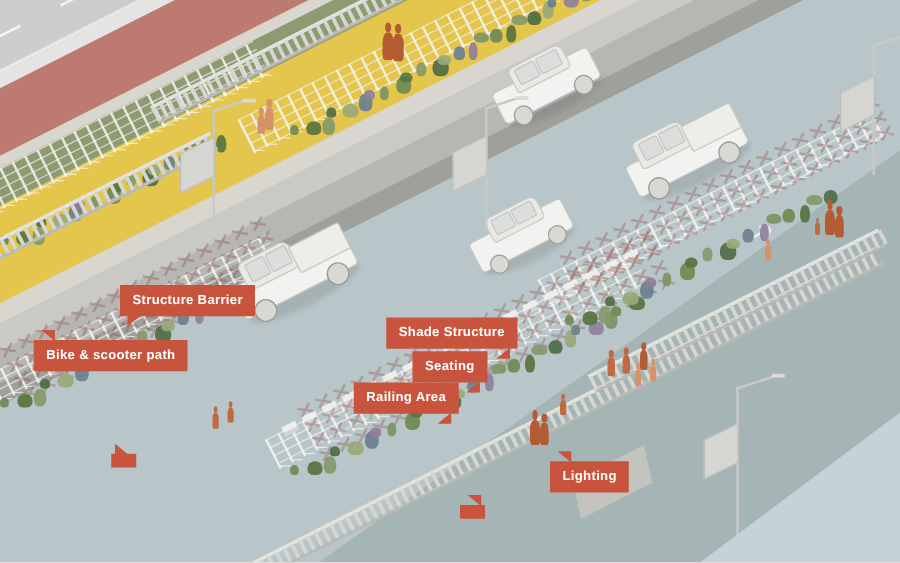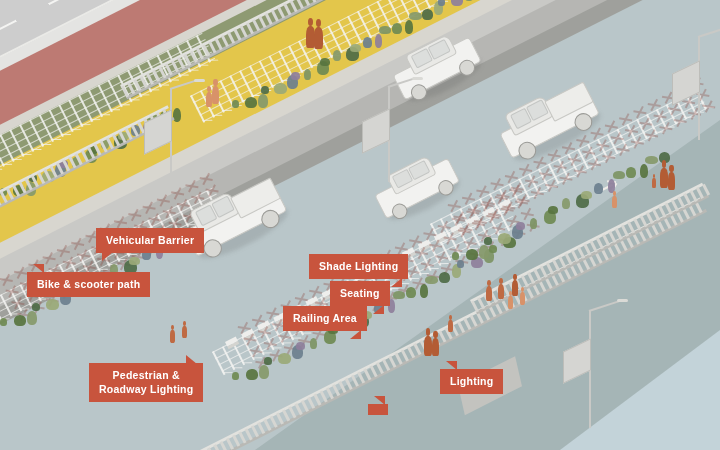--- a/index.html
+++ b/index.html
@@ -1290,24 +1290,23 @@
         <div class="sign" style="left: 362px; top: 115px; width: 26px; height: 30px;"></div>
         <div class="pole" style="left: 170px; top: 88px; width: 2.4px; height: 92px;"></div>
         <div class="polearm" style="left: 170px; top: 88px; width: 28px; height: 2.2px; transform: rotate(-18deg);"></div>
         <div class="poletop" style="left: 194px; top: 79px; width: 11px; height: 3.4px;"></div>
         <div class="sign" style="left: 144px; top: 116px; width: 26px; height: 30px;"></div>
       </div>
   </div>
 
 
   <div id="labels">
-      <div class="label" style="left: 96px; top: 228px;"><span>Vehicular Barrier</span><span class="tail tail-bl"></span></div>
+      <div class="label" style="left: 96px; top: 228px;"><span>Structure Barrier</span><span class="tail tail-bl"></span></div>
       <div class="label" style="left: 27px; top: 272px;"><span>Bike &amp; scooter path</span><span class="tail tail-tl"></span></div>
-      <div class="label" style="left: 309px; top: 254px;"><span>Shade Lighting</span><span class="tail tail-br"></span></div>
+      <div class="label" style="left: 309px; top: 254px;"><span>Shade Structure</span><span class="tail tail-br"></span></div>
       <div class="label" style="left: 330px; top: 281px;"><span>Seating</span><span class="tail tail-br"></span></div>
       <div class="label" style="left: 283px; top: 306px;"><span>Railing Area</span><span class="tail tail-br"></span></div>
-      <div class="label" style="left: 89px; top: 363px;"><span>Pedestrian &amp;
-Roadway Lighting</span><span class="tail tail-tr"></span></div>
+      <div class="label" style="left: 89px; top: 363px;"><span class="tail tail-tr"></span></div>
       <div class="label" style="left: 440px; top: 369px;"><span>Lighting</span><span class="tail tail-tl"></span></div>
       <div class="label" style="left: 368px; top: 404px;"><span class="tail tail-tl"></span></div>
     </div>
 
 </div>
 
 </body></html>

